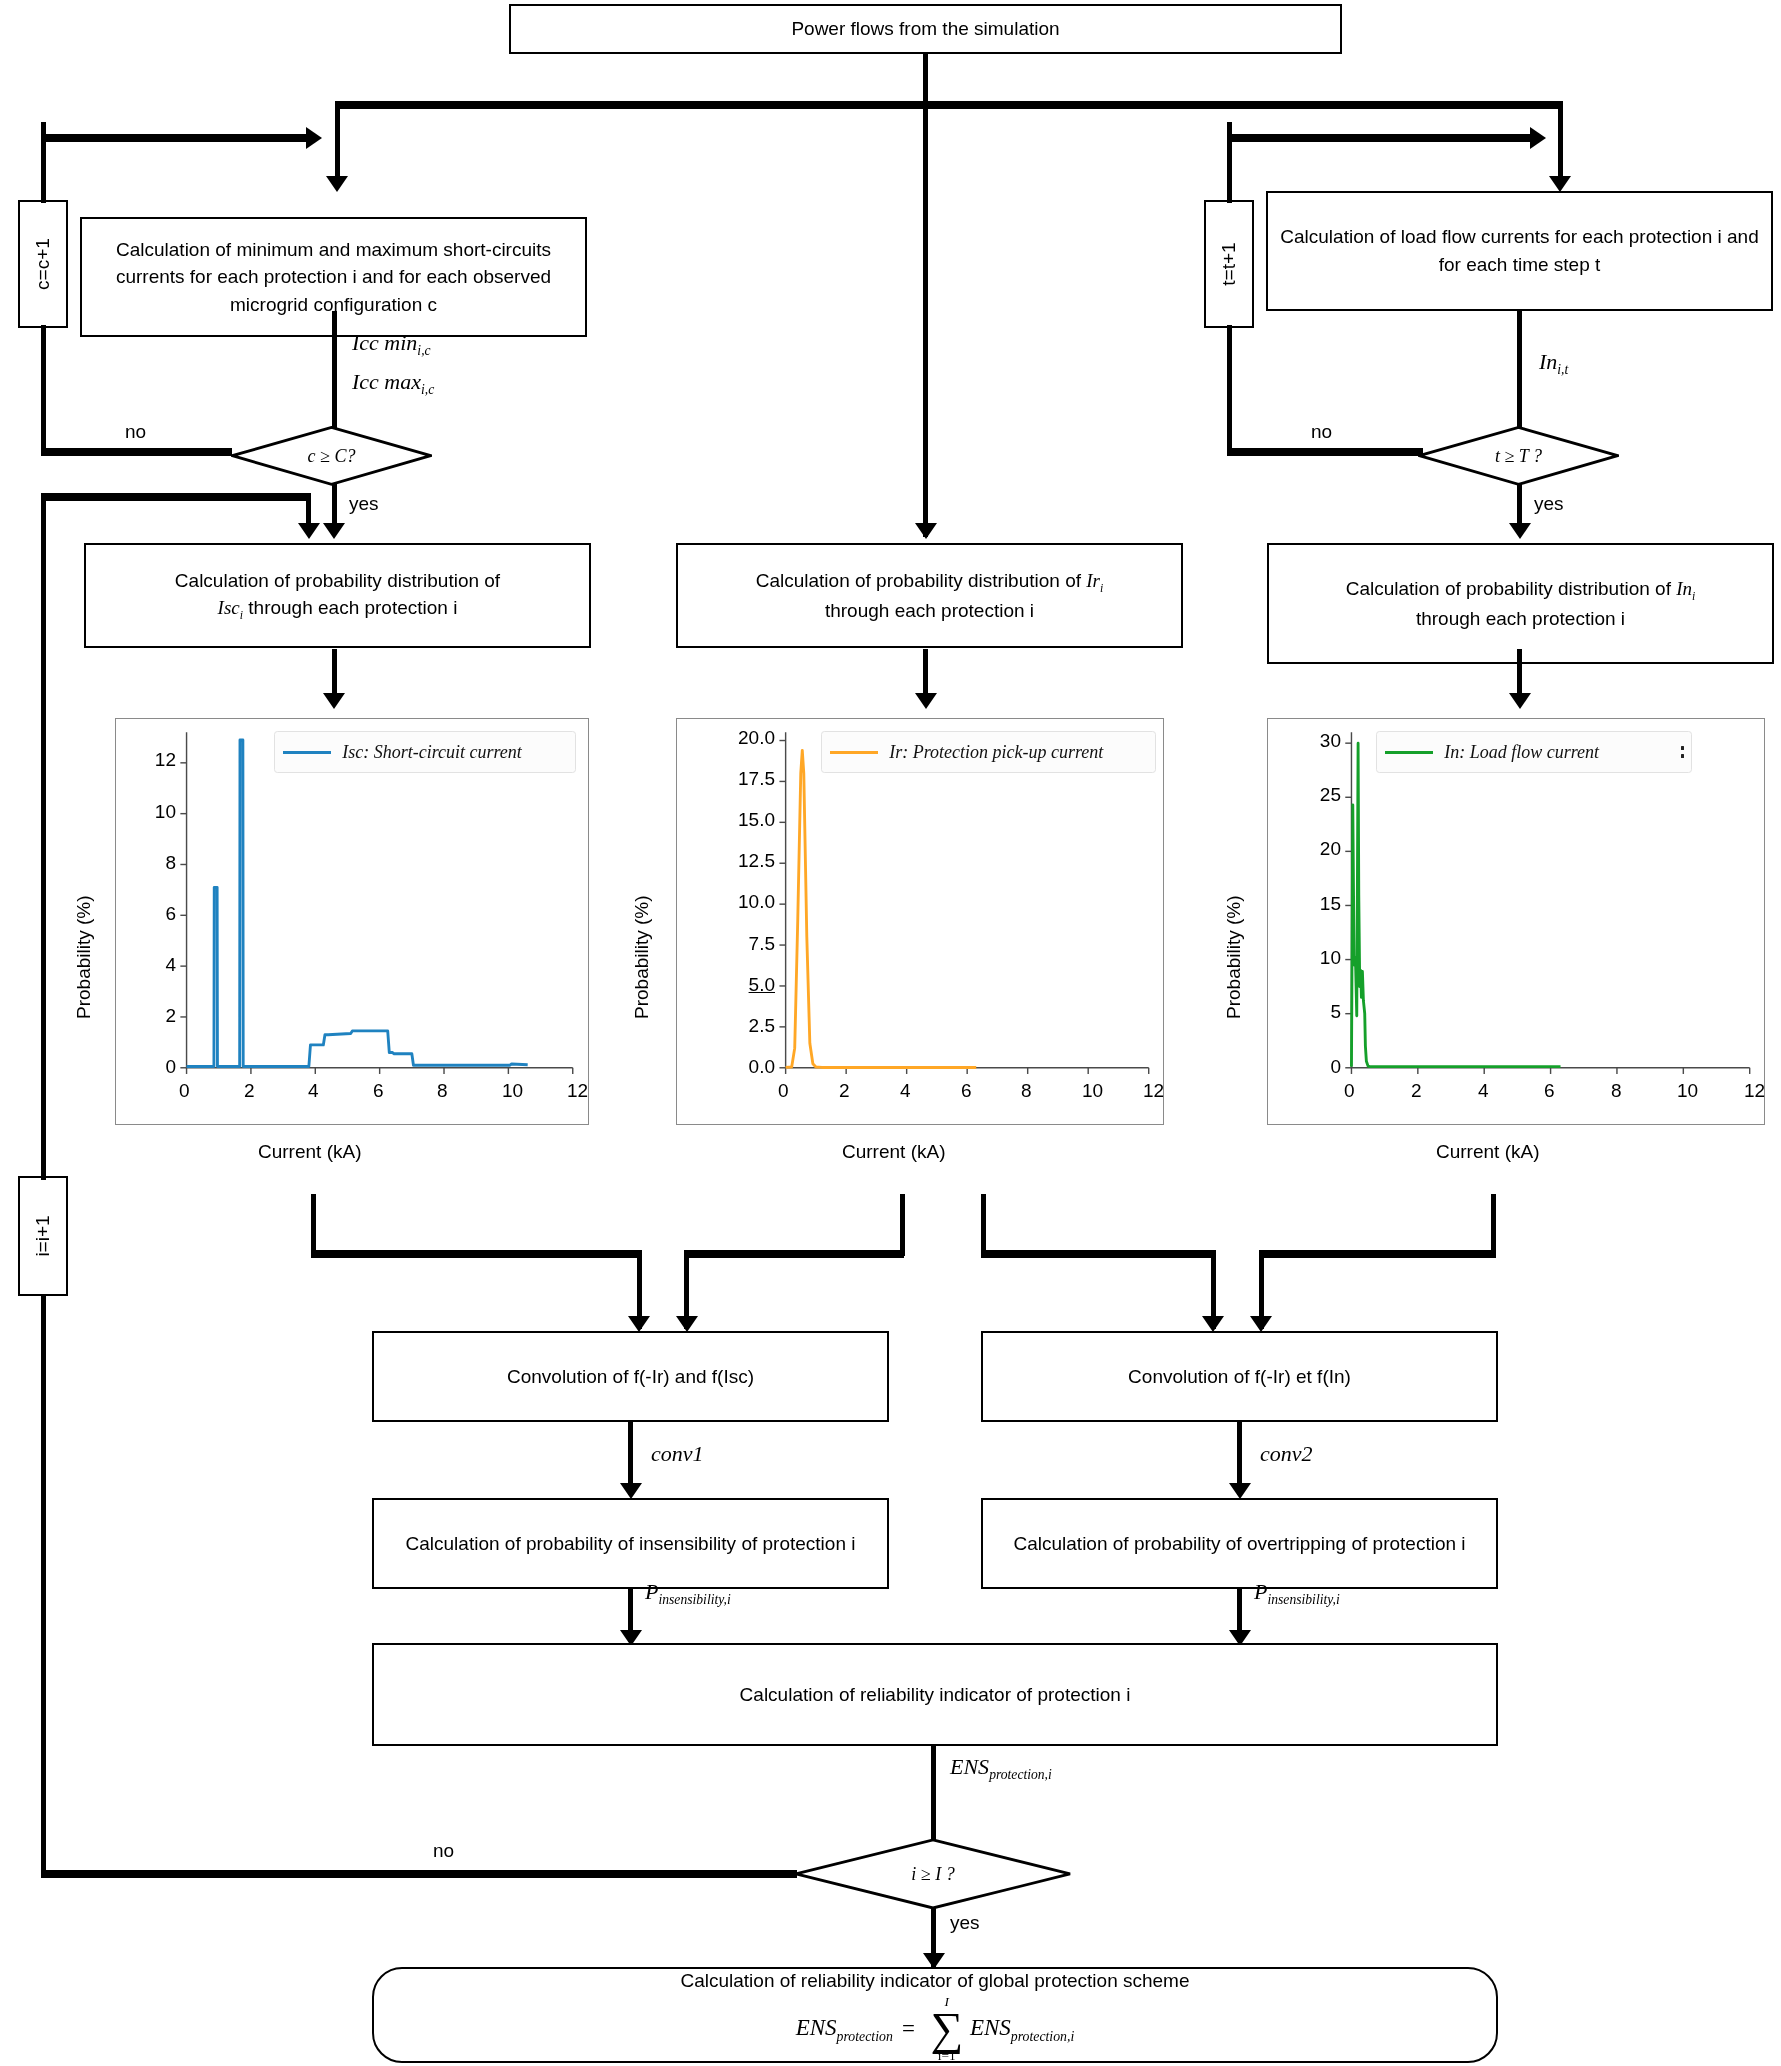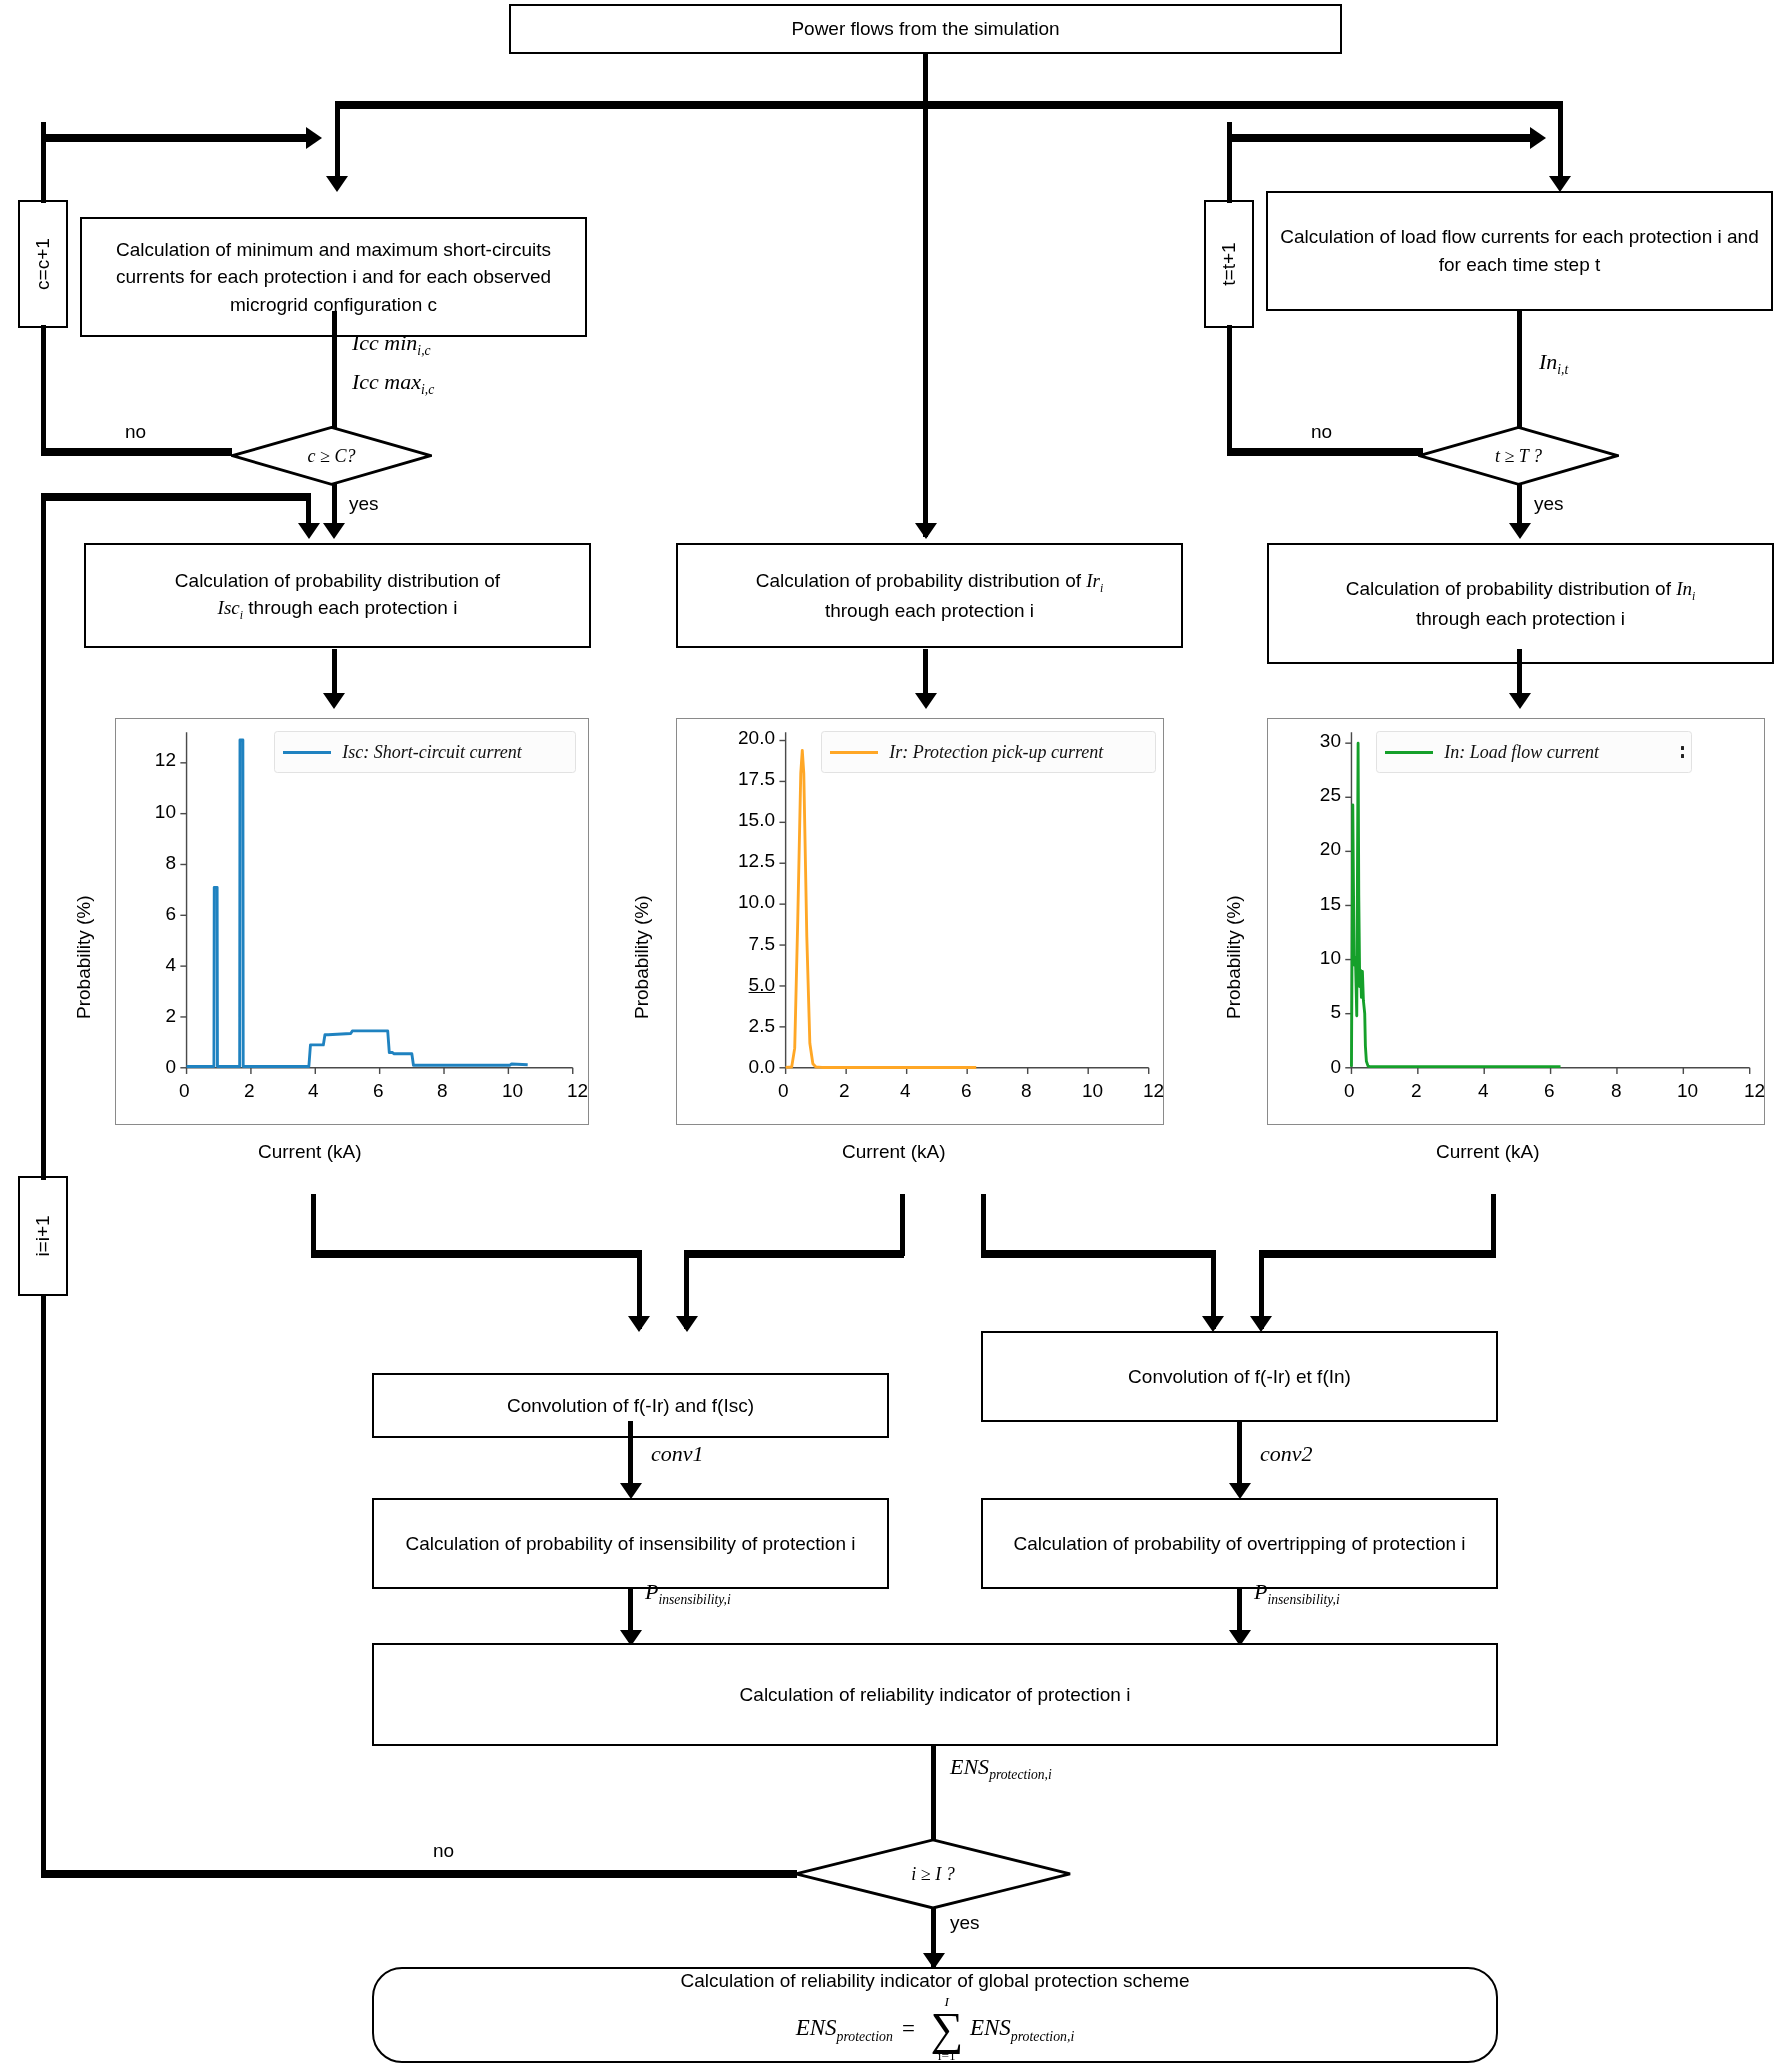--- a/index.html
+++ b/index.html
@@ -298,21 +298,21 @@
   <div class="ln vln" style="left:981px;top:1194px;width:4.8px;height:62px;"></div>
   <div class="ln hln thick" style="left:981px;top:1250px;width:235px;height:7.7px;"></div>
   <div class="ln vln" style="left:1211px;top:1250px;width:4.8px;height:79px;"></div>
   <div class="arrowdown" style="left:1202px;top:1316px;"></div>
 
   <div class="ln vln" style="left:1491px;top:1194px;width:4.8px;height:62px;"></div>
   <div class="ln hln thick" style="left:1259px;top:1250px;width:237px;height:7.7px;"></div>
   <div class="ln vln" style="left:1259px;top:1250px;width:4.8px;height:79px;"></div>
   <div class="arrowdown" style="left:1250px;top:1316px;"></div>
 
-  <div class="box" style="left:372px;top:1373px;width:517px;height:65px;">
+  <div class="box" style="left:372px;top:1331px;width:517px;height:91px;">
     <span>Convolution of f(-Ir) and f(Isc)</span>
   </div>
   <div class="box" style="left:981px;top:1331px;width:517px;height:91px;">
     <span>Convolution of f(-Ir) et f(In)</span>
   </div>
 
   <div class="ln vln" style="left:628px;top:1421px;width:4.8px;height:74px;"></div>
   <div class="arrowdown" style="left:620px;top:1483px;"></div>
   <div class="mtag" style="left:651px;top:1441px;">conv1</div>
 

